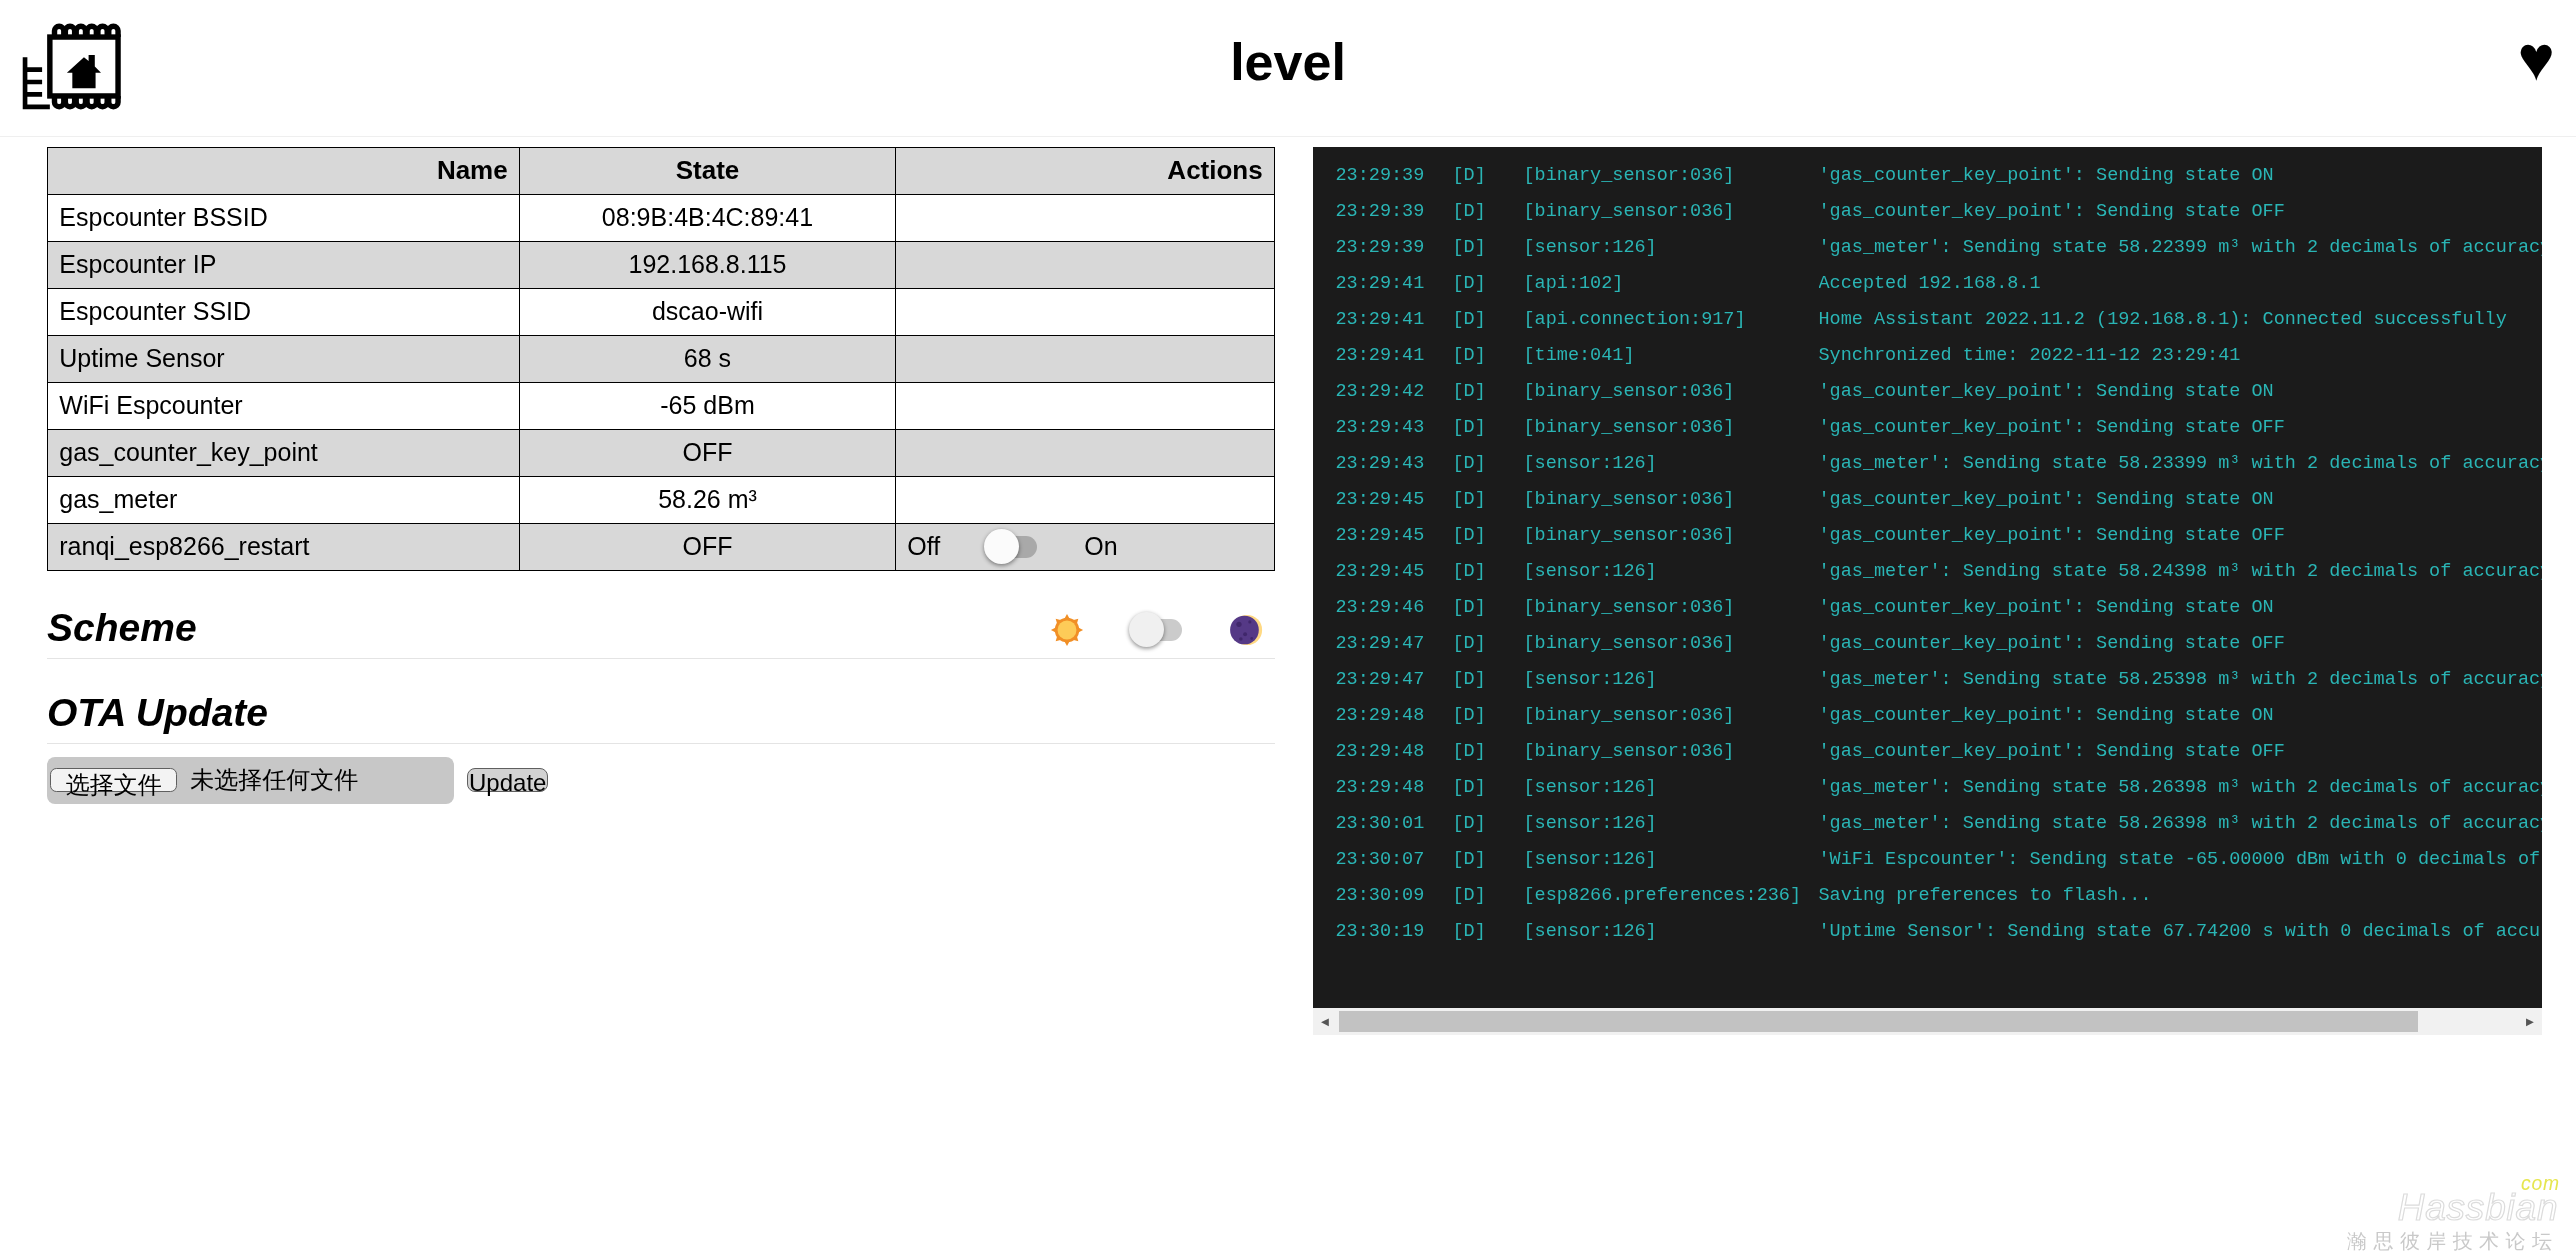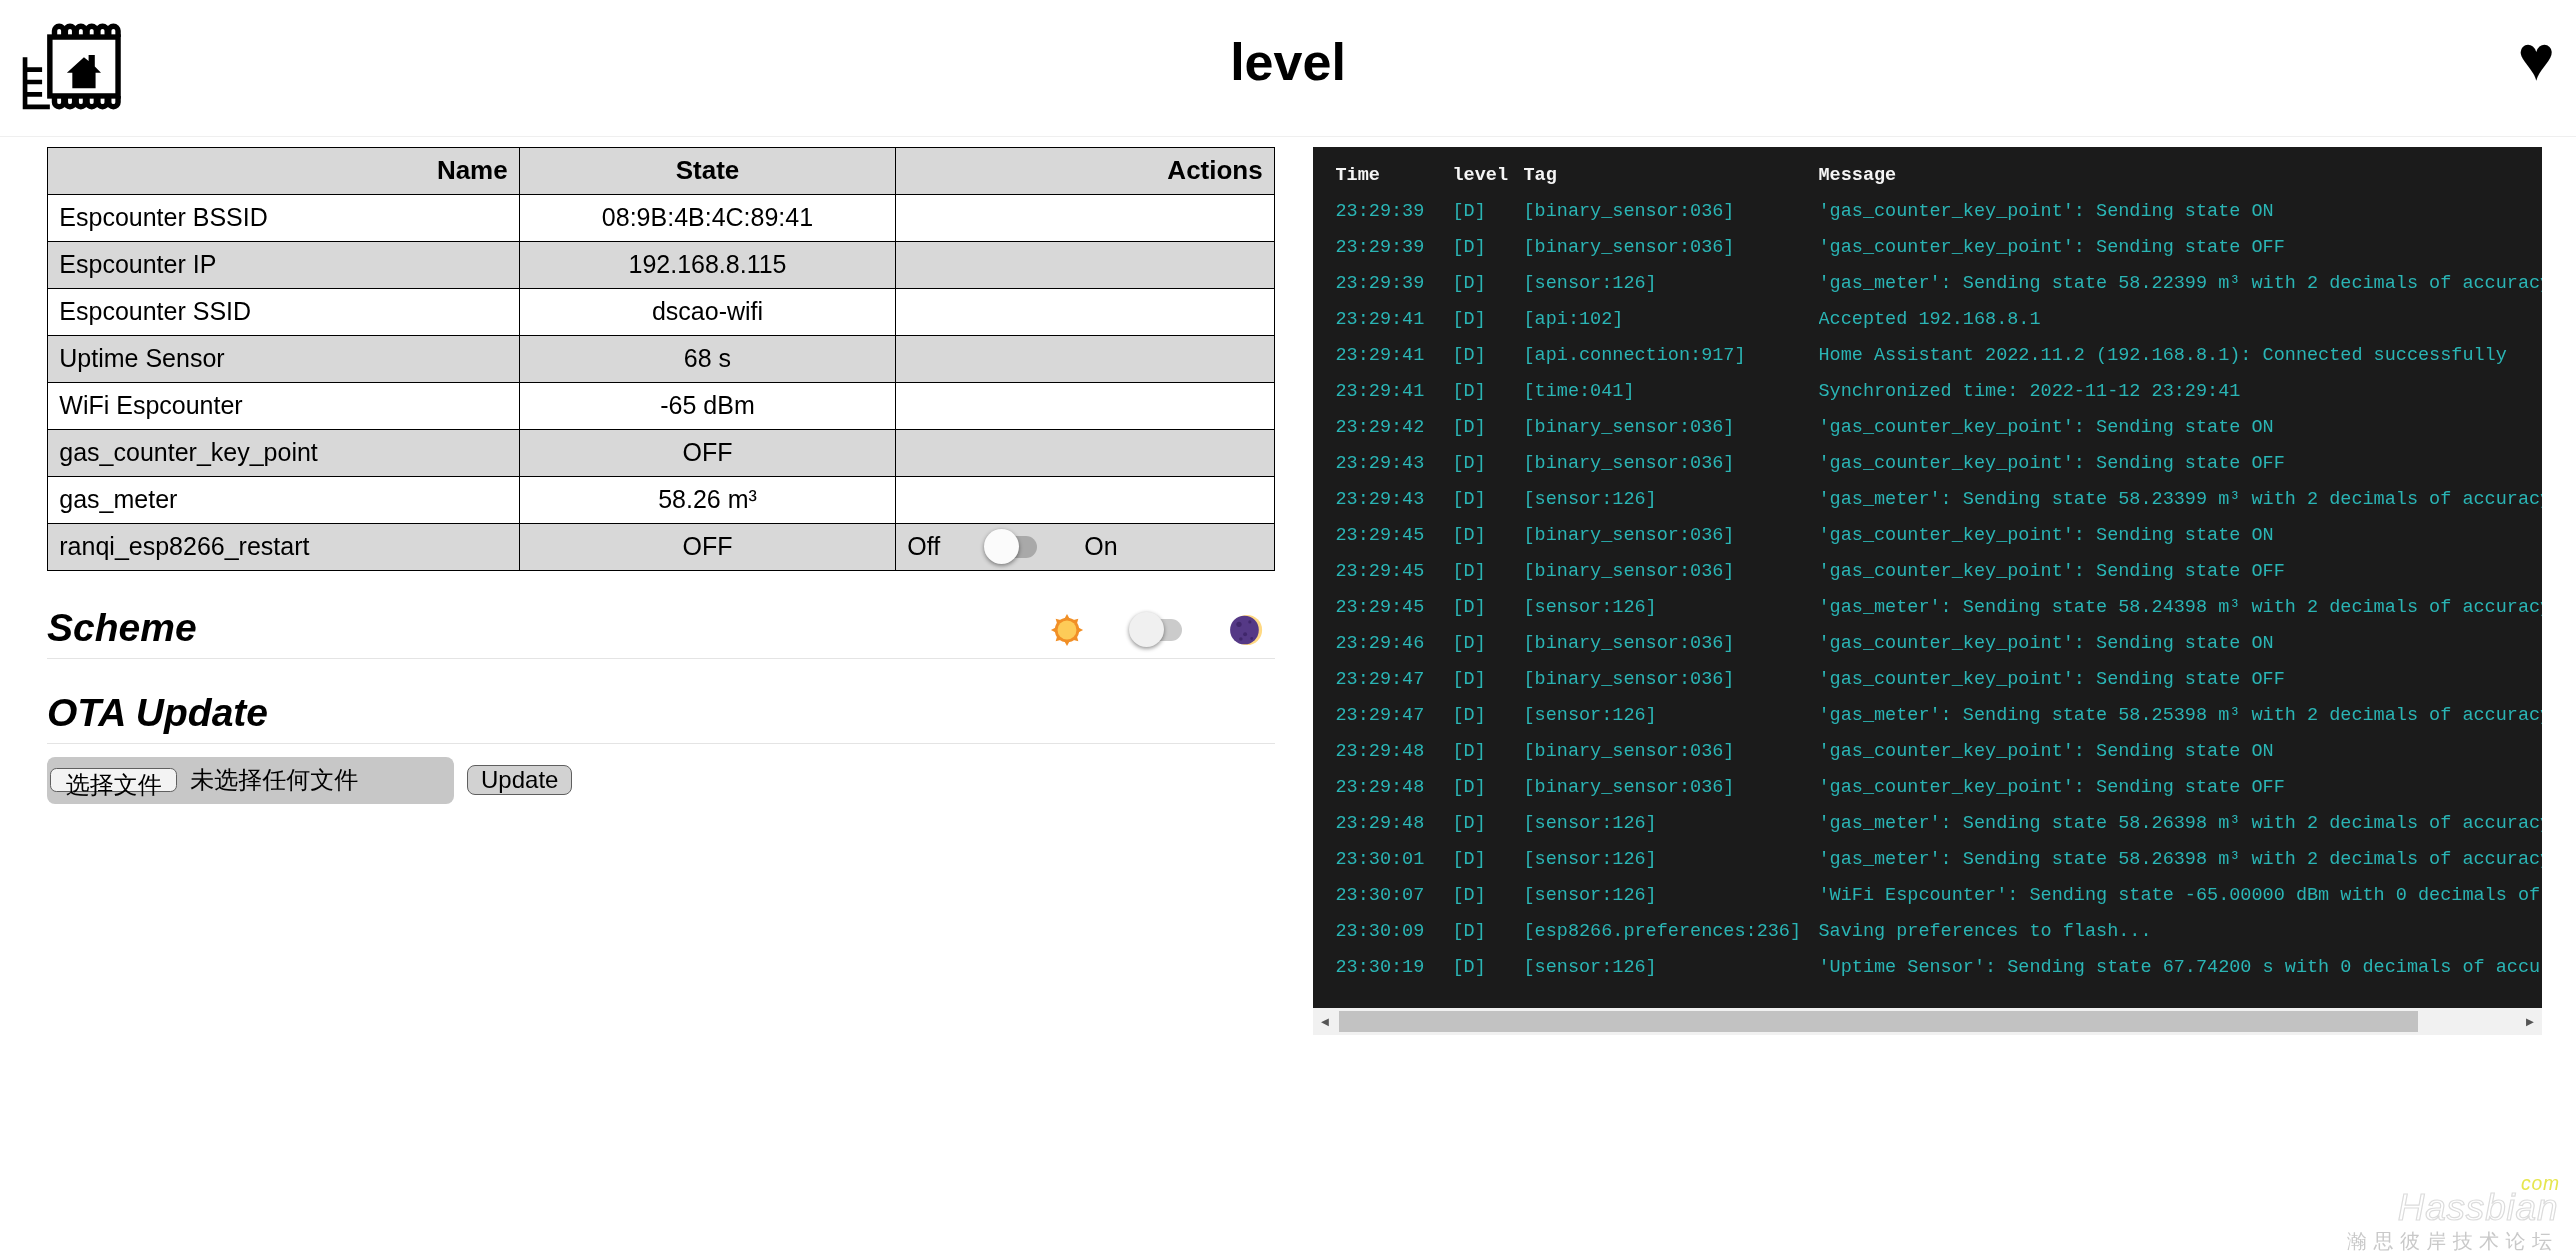--- a/index.html
+++ b/index.html
@@ -43,21 +43,21 @@
   .section-head{display:flex;align-items:flex-end;justify-content:space-between;margin-top:35px;font-style:italic;}
   h2.sec{font-size:39px;margin:0;font-weight:bold;}
   .scheme-controls{display:flex;align-items:center;gap:48px;padding-right:11.3px;padding-bottom:3.2px;}
   hr.thin{border:none;border-top:1.6px solid #e4e4e4;margin:8px 0 0 0;}
   
   .ota-row{display:flex;align-items:center;gap:13px;margin-top:13px;}
   .file-input{width:407px;height:47px;background:#c7c7c7;border-radius:8px;display:flex;align-items:center;}
   .file-btn{margin-left:3.2px;height:24px;padding:0 14.5px;font-size:24px;background:#f3f3f3;
     border:1.6px solid #5f5f5f;border-radius:6.4px;font-family:inherit;color:#000;}
   .file-status{font-size:24px;margin-left:13px;white-space:nowrap;}
-  .update-btn{height:30px;padding:0 13px;font-size:24px;background:#d2d2d2;
+  .update-btn{height:24px;padding:0 1px;font-size:24px;background:#d2d2d2;
     border:1.6px solid #5f5f5f;border-radius:8px;font-family:inherit;color:#000;}
   
   .log-panel{background:var(--log-bg);height:861px;padding:11.3px 0 0 22.5px;overflow:hidden;
     font-family:"Liberation Mono",monospace;font-size:18.5px;color:var(--log-text);}
   .log-row{display:grid;grid-template-columns:117px 71px 295px 1fr;height:36px;line-height:36px;white-space:nowrap;}
   .log-row .msg{overflow:hidden;}
   .log-header{color:var(--log-header);font-weight:bold;}
   
   .log-scrollbar{height:27px;background:#f1f1f1;position:relative;display:flex;align-items:center;}
   .sb-arrow{width:24px;text-align:center;color:#555;font-size:13px;flex:0 0 auto;user-select:none;}
@@ -201,26 +201,20 @@
       <div class="file-input">
         <button class="file-btn">选择文件</button>
         <span class="file-status">未选择任何文件</span>
       </div>
       <button class="update-btn">Update</button>
     </div>
   </section>
 
   <section class="right">
     <div class="log-panel">
-      <div class="log-row log-header">
-        <span>Time</span>
-        <span>level</span>
-        <span>Tag</span>
-        <span class="msg">Message</span>
-      </div>
       <div>
 
           <div class="log-row">
             <span>23:29:39</span>
             <span>[D]</span>
             <span>[binary_sensor:036]</span>
             <span class="msg">'gas_counter_key_point': Sending state ON</span>
           </div>
 
           <div class="log-row">

